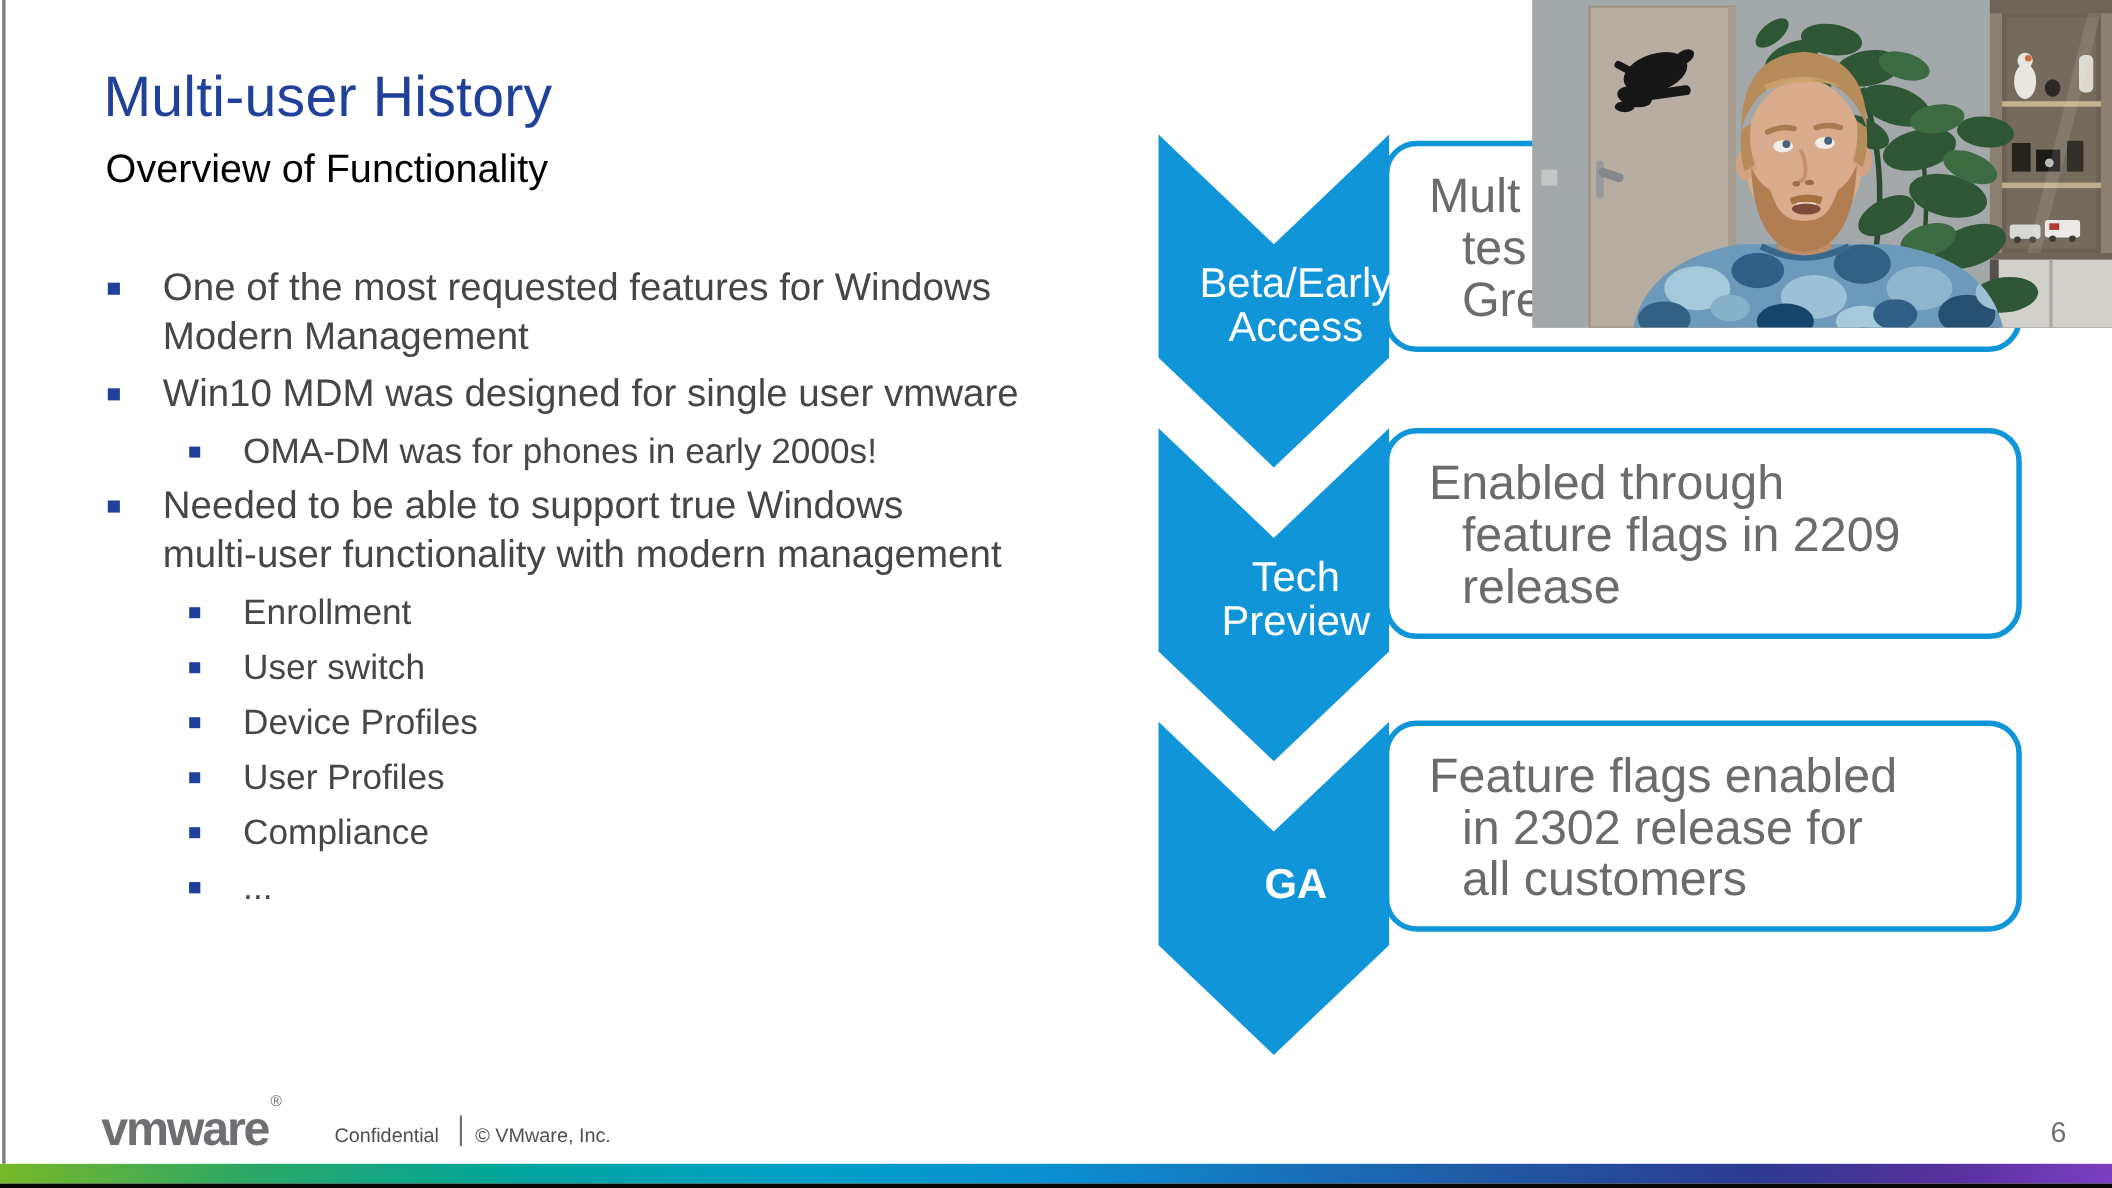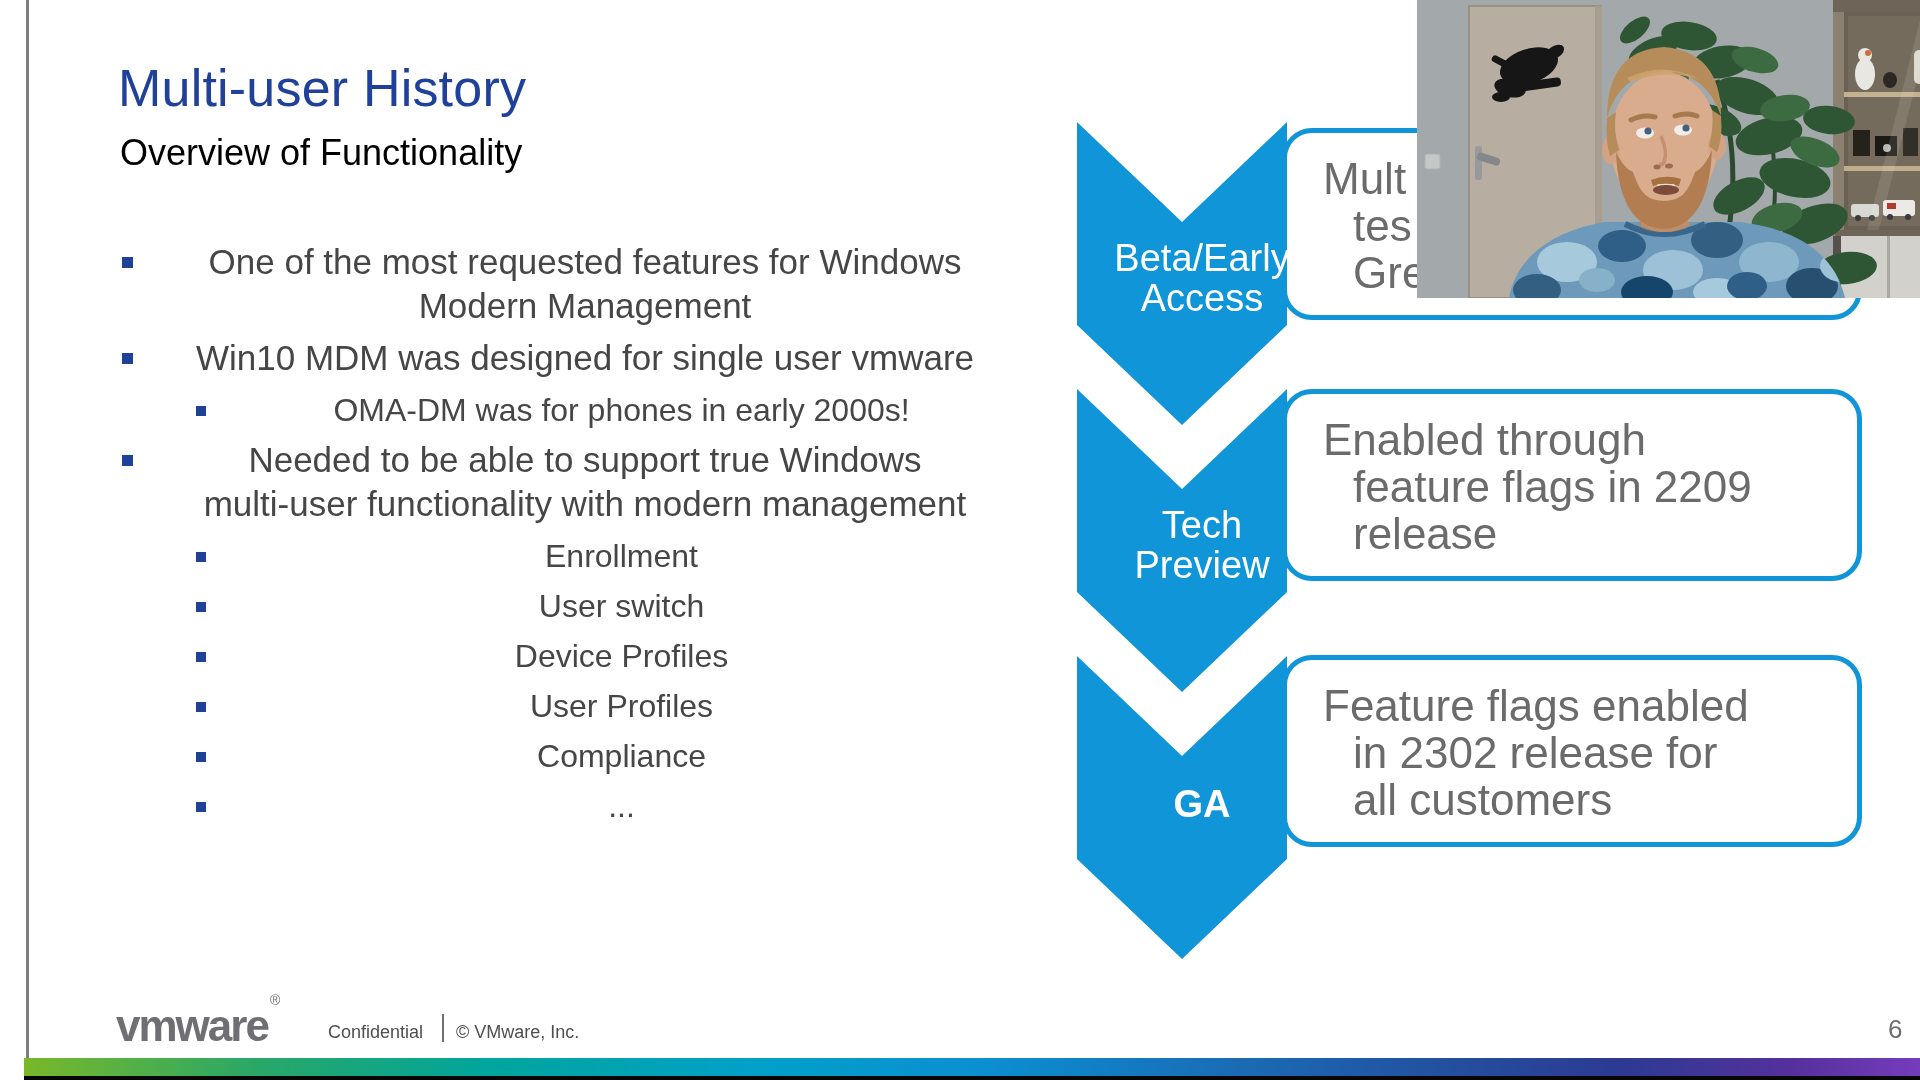--- a/index.html
+++ b/index.html
@@ -1,34 +1,34 @@
 <!DOCTYPE html>
 <html><head>
 <meta charset="utf-8">
 <style>
   html,body{margin:0;padding:0;}
   body{
     width:1920px;height:1080px;position:relative;overflow:hidden;
     background:#ffffff;font-family:"Liberation Sans", sans-serif;
     -webkit-font-smoothing:antialiased;
   }
-  .slide{position:absolute;inset:0;background:#fff;margin-left:24px;}
+  .slide{position:absolute;inset:0;background:#fff;}
 
   
   .edge-line{position:absolute;left:2px;top:0;width:3px;height:1058px;background:#7c7e81;}
 
   
   .title{position:absolute;left:94px;top:58px;font-size:52px;line-height:60px;
          color:#20419a;font-weight:500;letter-spacing:0.2px;}
   .subtitle{position:absolute;left:96px;top:132px;font-size:36px;line-height:42px;
             color:#000000;font-weight:400;}
 
   
   .bullets{position:absolute;left:94px;top:240px;width:880px;}
-  .b-row{position:relative;color:#464646;text-align:center;}
+  .b-row{position:relative;color:#464646;}
   .b-row.lv1{font-size:35px;line-height:44px;padding-left:54px;margin-bottom:8px;}
   .b-row.lv2{font-size:32px;line-height:44px;padding-left:127px;margin-bottom:6px;}
   .marker{position:absolute;background:#20419a;}
   .lv1 > .marker{left:4px;top:17px;width:11px;height:11px;}
   .lv2 > .marker{left:78px;top:18px;width:10px;height:10px;}
   .b-line{display:block;white-space:nowrap;}
 
   
   .chevrons{position:absolute;left:1053px;top:122px;width:210px;height:840px;z-index:30;}
   .stage-label{position:absolute;left:1053px;width:250px;text-align:center;color:#ffffff;

